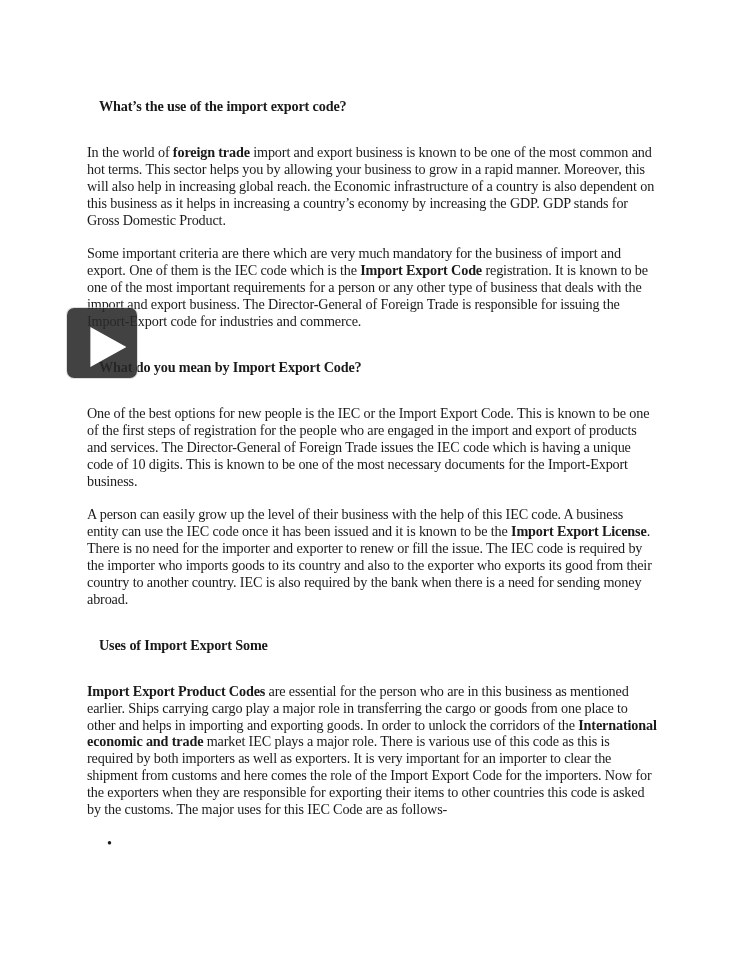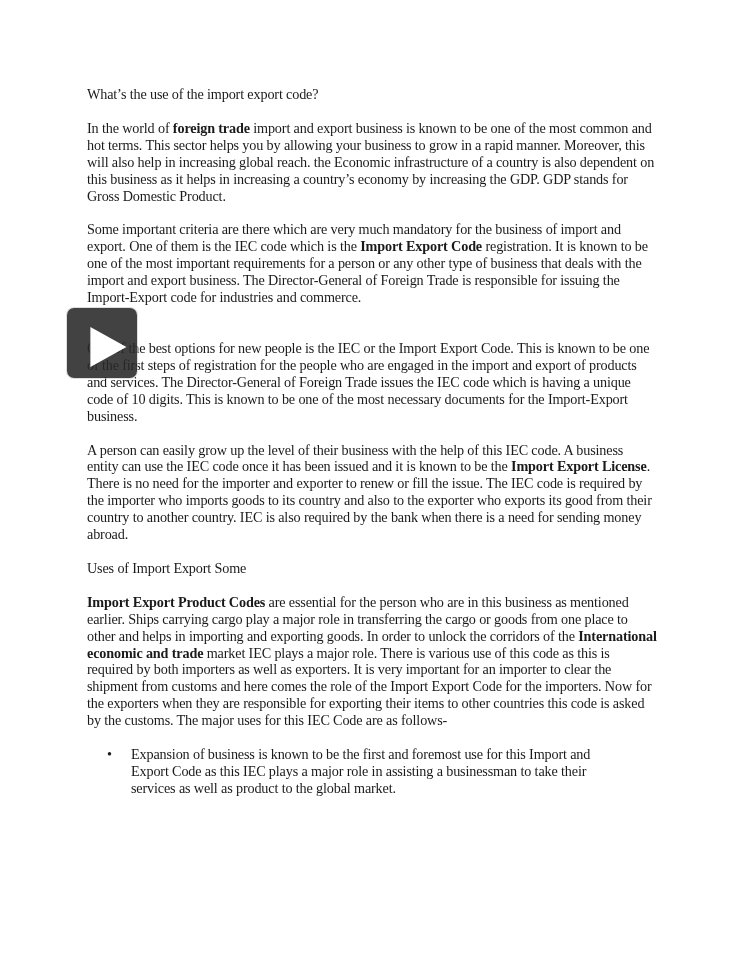--- a/index.html
+++ b/index.html
@@ -26,22 +26,22 @@
     .content {
       position: absolute;
       left: 87px;
       top: 86px;
       width: 570px;
       font-size: 14.2px;
       line-height: 16.9px;
       letter-spacing: -0.15px;
     }
     .heading {
-      font-weight: normal;
-      margin: 0;
+      font-weight: bold;
+      margin: 12px;
       padding: 0;
       font-size: 14.2px;
     }
     p {
       margin: 0;
       padding: 0;
     }
     .gap-after-heading {
       height: 17px;
     }
@@ -95,35 +95,35 @@
 <div class="page">
   <div class="content">
 
     <h2 class="heading">What’s the use of the import  export code?</h2>
     <div class="gap-after-heading"></div>
     <p><span>In the world of </span><b>foreign trade</b><span> import and export business is known to be one of the most common and hot terms. This sector helps you by allowing  your business to grow in a rapid manner. Moreover, this will also help in increasing global reach. the Economic infrastructure of a country is also dependent on this business as it helps in increasing a country’s economy by increasing  the GDP. GDP stands for Gross Domestic Product.</span></p>
     <div class="gap-para"></div>
     <p><span>Some important  criteria are there which are very much mandatory for the business of import  and export. One of them is the IEC code which is the </span><b>Import Export  Code</b><span> registration.  It is known to be one of the most important  requirements  for a person or any other type of business that deals with the import and export business. The Director-General  of Foreign Trade is responsible  for issuing the Import-Export code for industries and commerce.</span></p>
     <div class="gap-para"></div>
 
+    <h2 class="heading">What do you  mean by Import Export  Code?</h2>
     <div class="gap-after-heading"></div>
     <p><span>One of the best options  for new people  is the IEC or the Import Export Code.  This is known to be one of the first steps of registration  for the people  who are engaged in the import and export of products and services. The Director-General  of Foreign Trade issues the IEC code which is having  a unique  code of 10 digits.  This is known to be one of the most necessary documents for the Import-Export business.</span></p>
     <div class="gap-para"></div>
     <p><span>A person can easily  grow up the level  of their business with the help of this IEC code. A business entity can use the IEC code once it has been issued and it is known to be the </span><b>Import Export License</b><span>. There is no need for the importer and exporter to renew or fill  the issue. The IEC code is required  by the importer  who imports goods to its country and also to the exporter who exports its good from their country to another country. IEC is also required  by the bank when there is a need for sending  money abroad.</span></p>
     <div class="gap-para"></div>
 
     <h2 class="heading">Uses of Import Export  Some</h2>
     <div class="gap-after-heading"></div>
     <p><span style="font-weight:bold">Import Export  Product  Codes</span><span> are essential  for the person who are in this business as mentioned  earlier.  Ships carrying cargo play  a major  role in transferring the cargo or goods from one place to other and helps in importing  and exporting  goods. In order to unlock the corridors of the </span><b>International economic and trade</b><span> market IEC plays a major  role. There is various use of this  code as this is required  by both importers as well  as exporters. It is very important  for an importer  to clear  the shipment  from customs and here comes the role of the Import Export Code for the importers. Now for the exporters when they are responsible  for exporting  their items to other countries this code is asked by the customs. The major  uses for this IEC Code are as follows-</span></p>
     <div class="gap-para"></div>
 
     <ul class="bullet-list">
       <li class="bullet-item">
         <span class="bullet-dot">•</span>
-        <span>Expansion of business is known to be the first and foremost use for this Import and Export Code as this IEC plays a major role in assisting a businessman to take their services as well as product to the global  market.</span>
       </li>
     </ul>
   </div>
 
   <div class="play-overlay">
     <div class="play-triangle"></div>
   </div>
 </div>
 
 </body></html>

